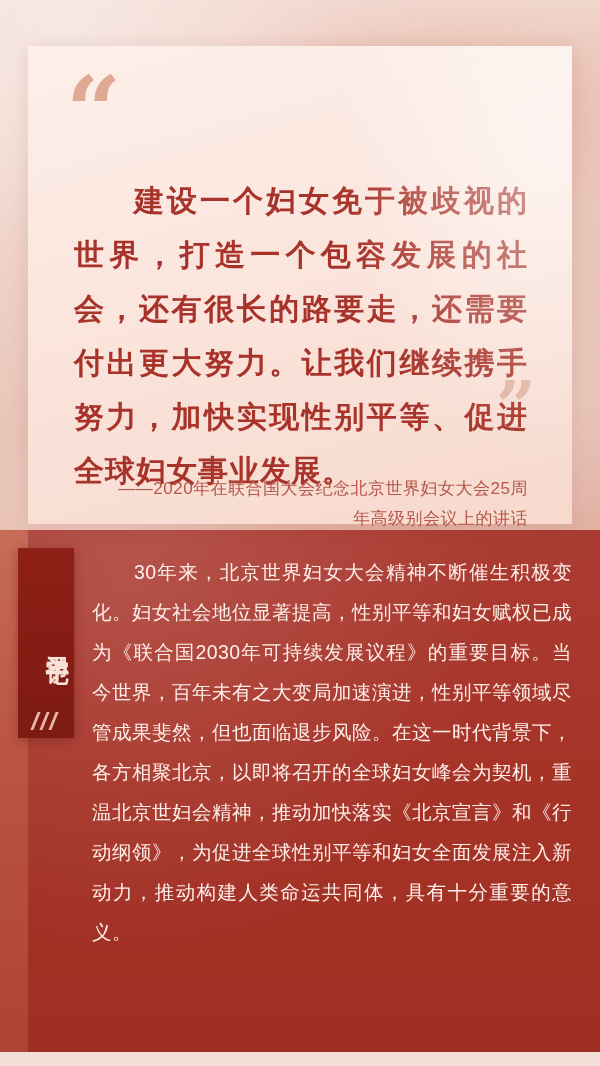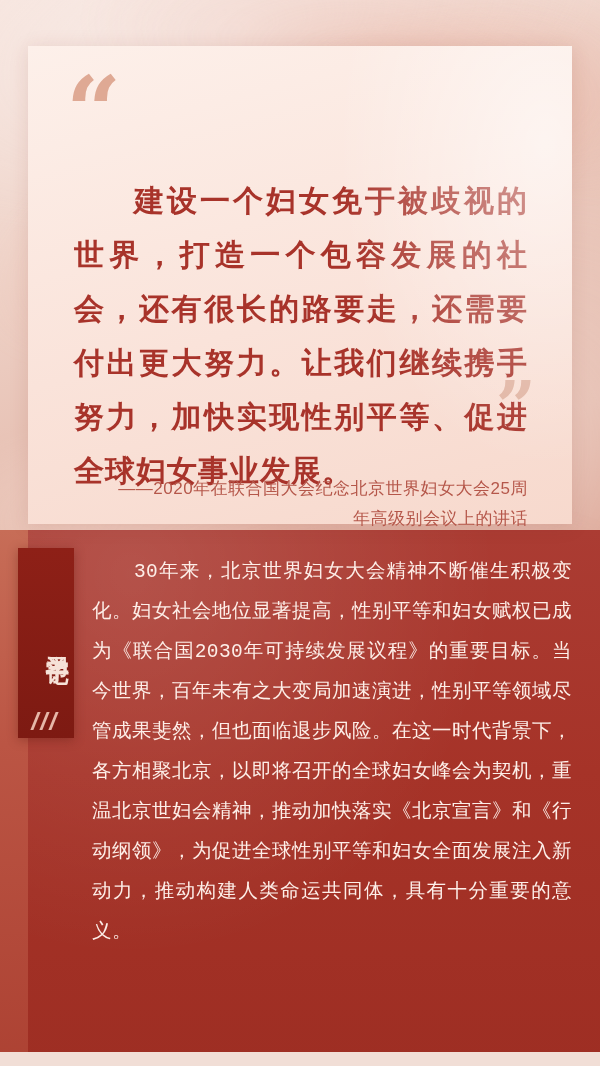--- a/index.html
+++ b/index.html
@@ -196,21 +196,21 @@
   .tag-slashes i:nth-child(1) { left: 4px; }
   .tag-slashes i:nth-child(2) { left: 13px; }
   .tag-slashes i:nth-child(3) { left: 22px; }
 
   
   .body-text {
     position: absolute;
     left: 92px;
     right: 28px;
     top: 552px;
-    font-family: Liberation Mono, monospace;
+    font-family: Liberation Sans, sans-serif;
     font-size: 19.5px;
     line-height: 40px;
     color: #fdeee8;
     text-align: justify;
     text-indent: 42px;
     letter-spacing: 0.4px;
   }
 
   .bottom-edge {
     position: absolute;

